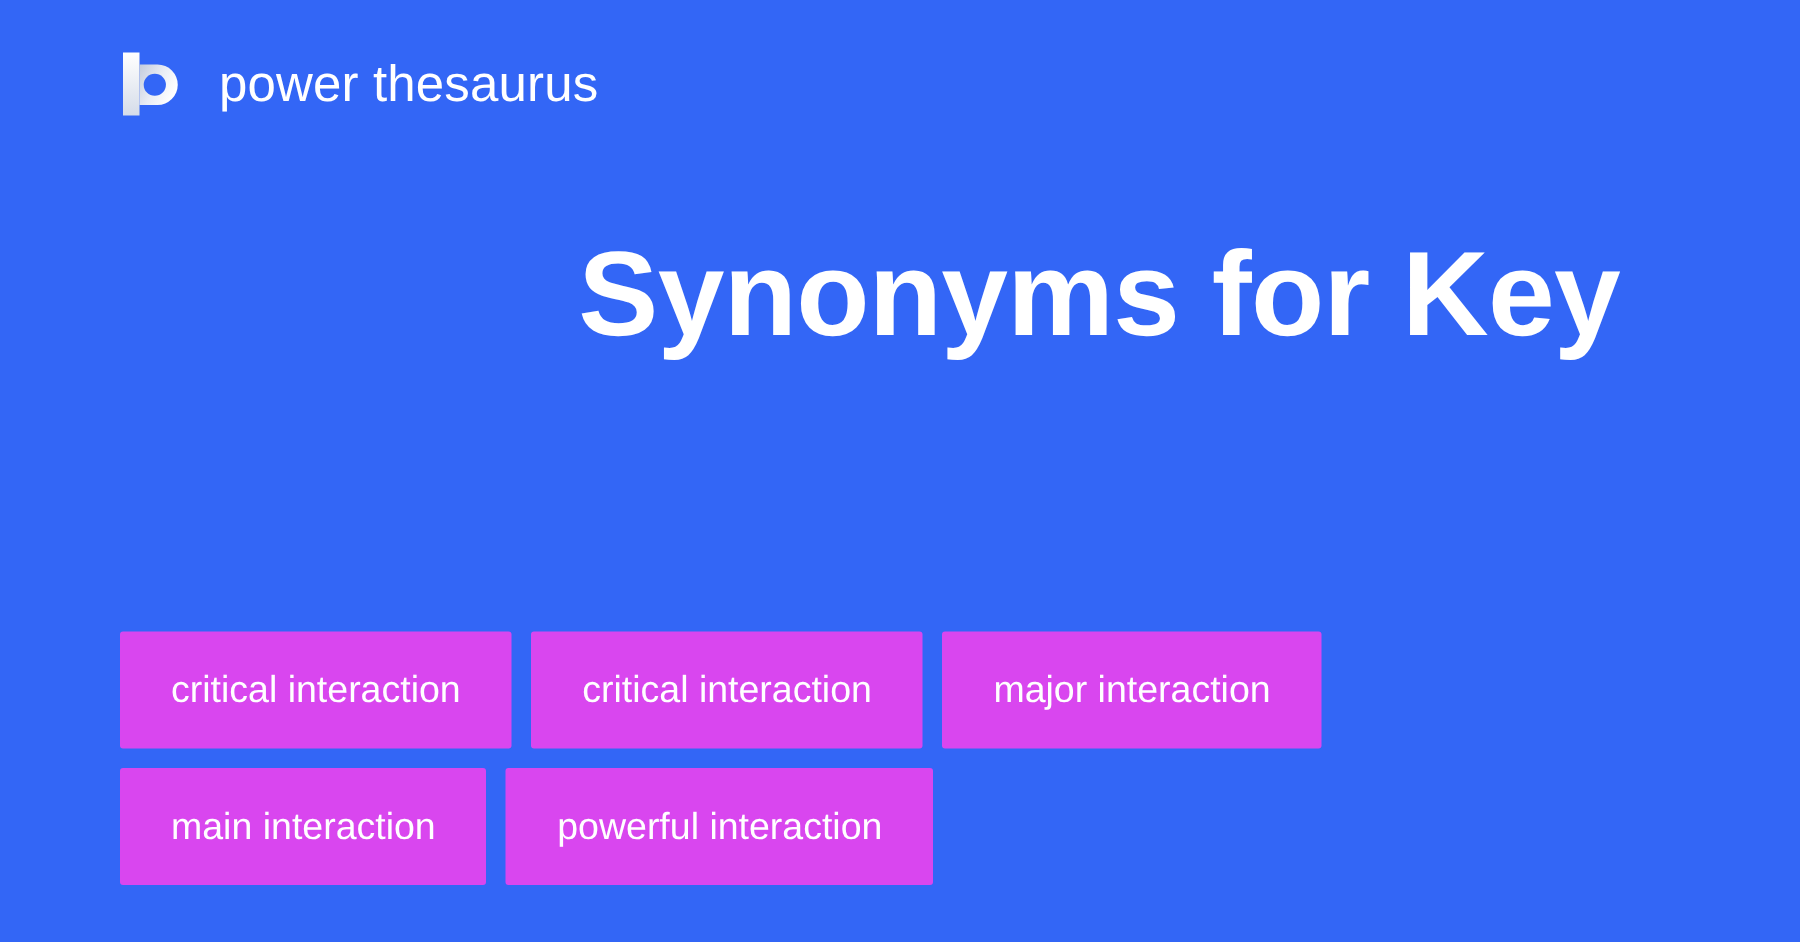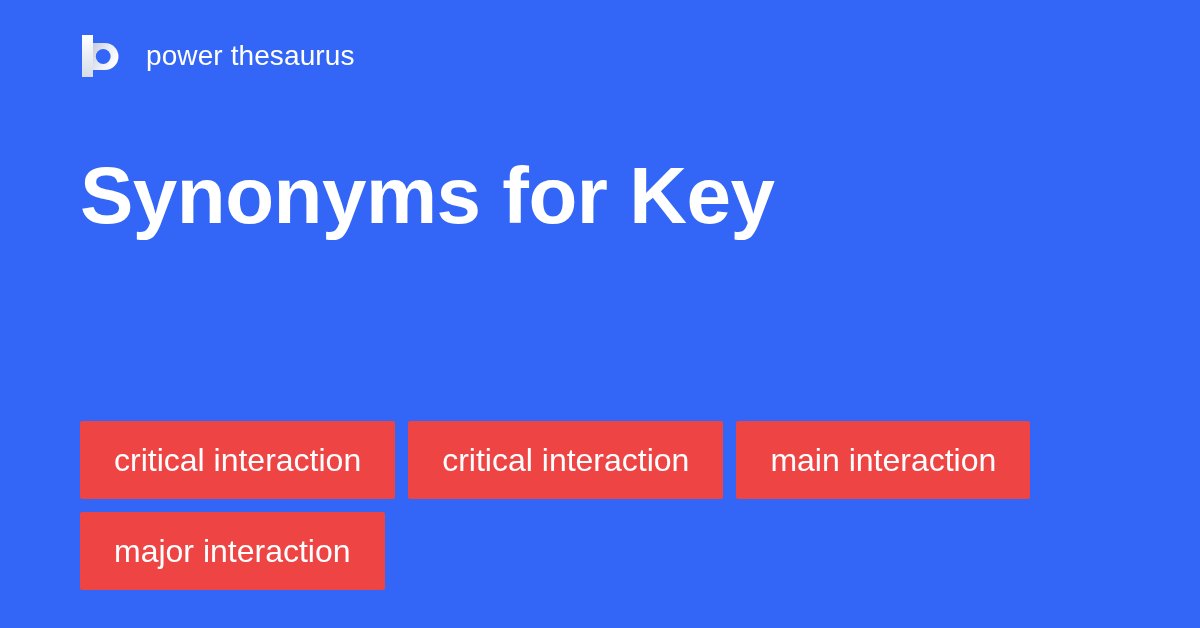--- a/index.html
+++ b/index.html
@@ -34,21 +34,21 @@
   }
   .brand-mark {
     width: 44px;
     height: 44px;
     display: block;
     flex: 0 0 auto;
   }
   .brand-name {
     margin-left: 22px;
     color: #ffffff;
-    font-size: 28px;
+    font-size: 34px;
     line-height: 40px;
     font-weight: 500;
     letter-spacing: 0.1px;
     white-space: nowrap;
   }
 
   
   .headline {
     position: absolute;
     left: 80px;
@@ -56,42 +56,43 @@
     width: 1000px;
     margin: 0;
     color: #ffffff;
     font-size: 80px;
     line-height: 112px;
     font-weight: 700;
     letter-spacing: -0.5px;
   }
   .headline .hl-line {
     display: block;
+    text-align: right;
   }
 
   
   .chips {
     position: absolute;
     left: 80px;
     top: 421px;
     width: 1040px;
     display: flex;
     flex-wrap: wrap;
     gap: 13px;
   }
   .chip {
     height: 78px;
     box-sizing: border-box;
     display: flex;
     align-items: center;
     justify-content: center;
     padding: 0 34px;
-    background: #ef4444;
+    background: #d946ef;
     color: #ffffff;
-    font-size: 32px;
+    font-size: 25px;
     line-height: 30px;
     font-weight: 400;
     white-space: nowrap;
     border: 0;
     border-radius: 2px;
     font-family: "Liberation Sans", sans-serif;
   }
 </style>
 </head>
 <body>
@@ -121,17 +122,18 @@
     <span class="brand-name">power thesaurus</span>
   </div>
 
   <h1 class="headline">
     <span class="hl-line">Synonyms for Key</span>
   </h1>
 
   <div class="chips">
     <div class="chip">critical interaction</div>
     <div class="chip">critical interaction</div>
+    <div class="chip">major interaction</div>
     <div class="chip">main interaction</div>
-    <div class="chip">major interaction</div>
+    <div class="chip">powerful interaction</div>
   </div>
 
 </div>
 
 </body></html>

